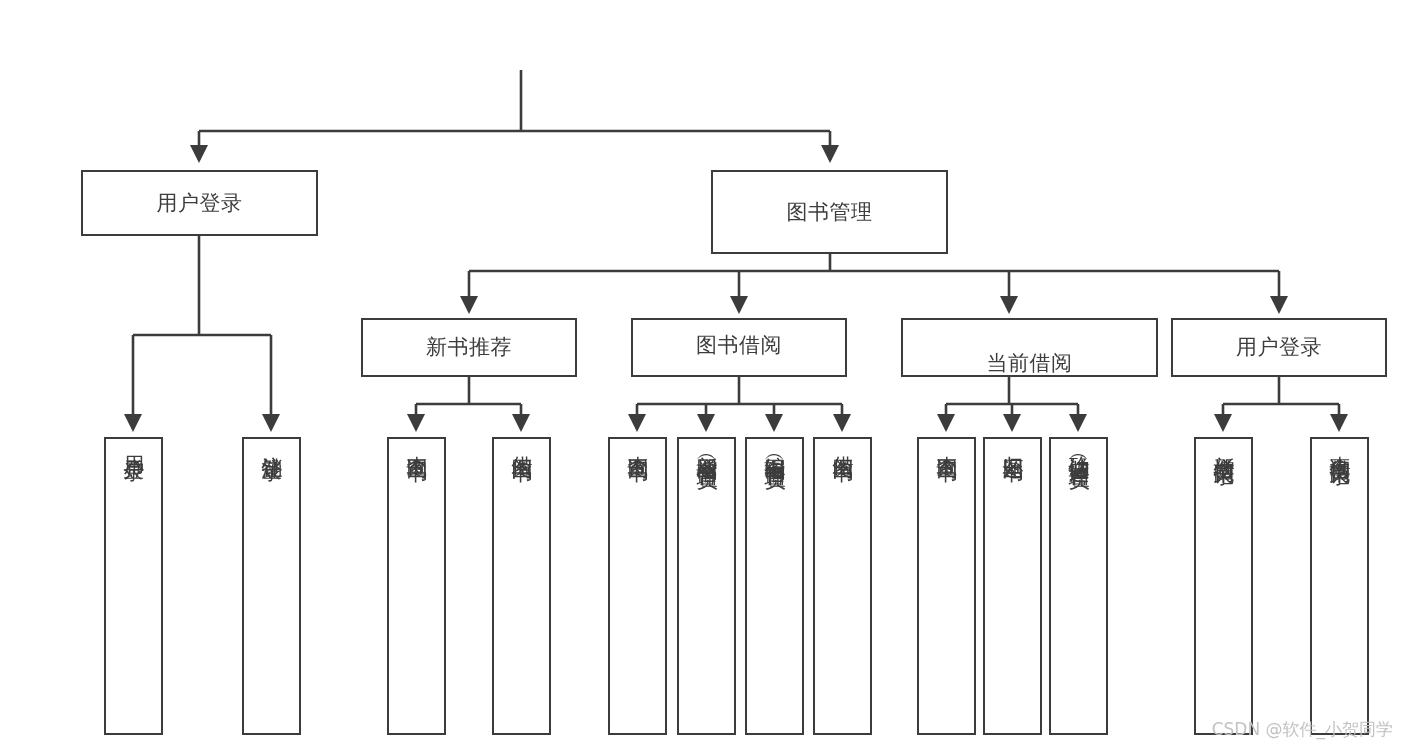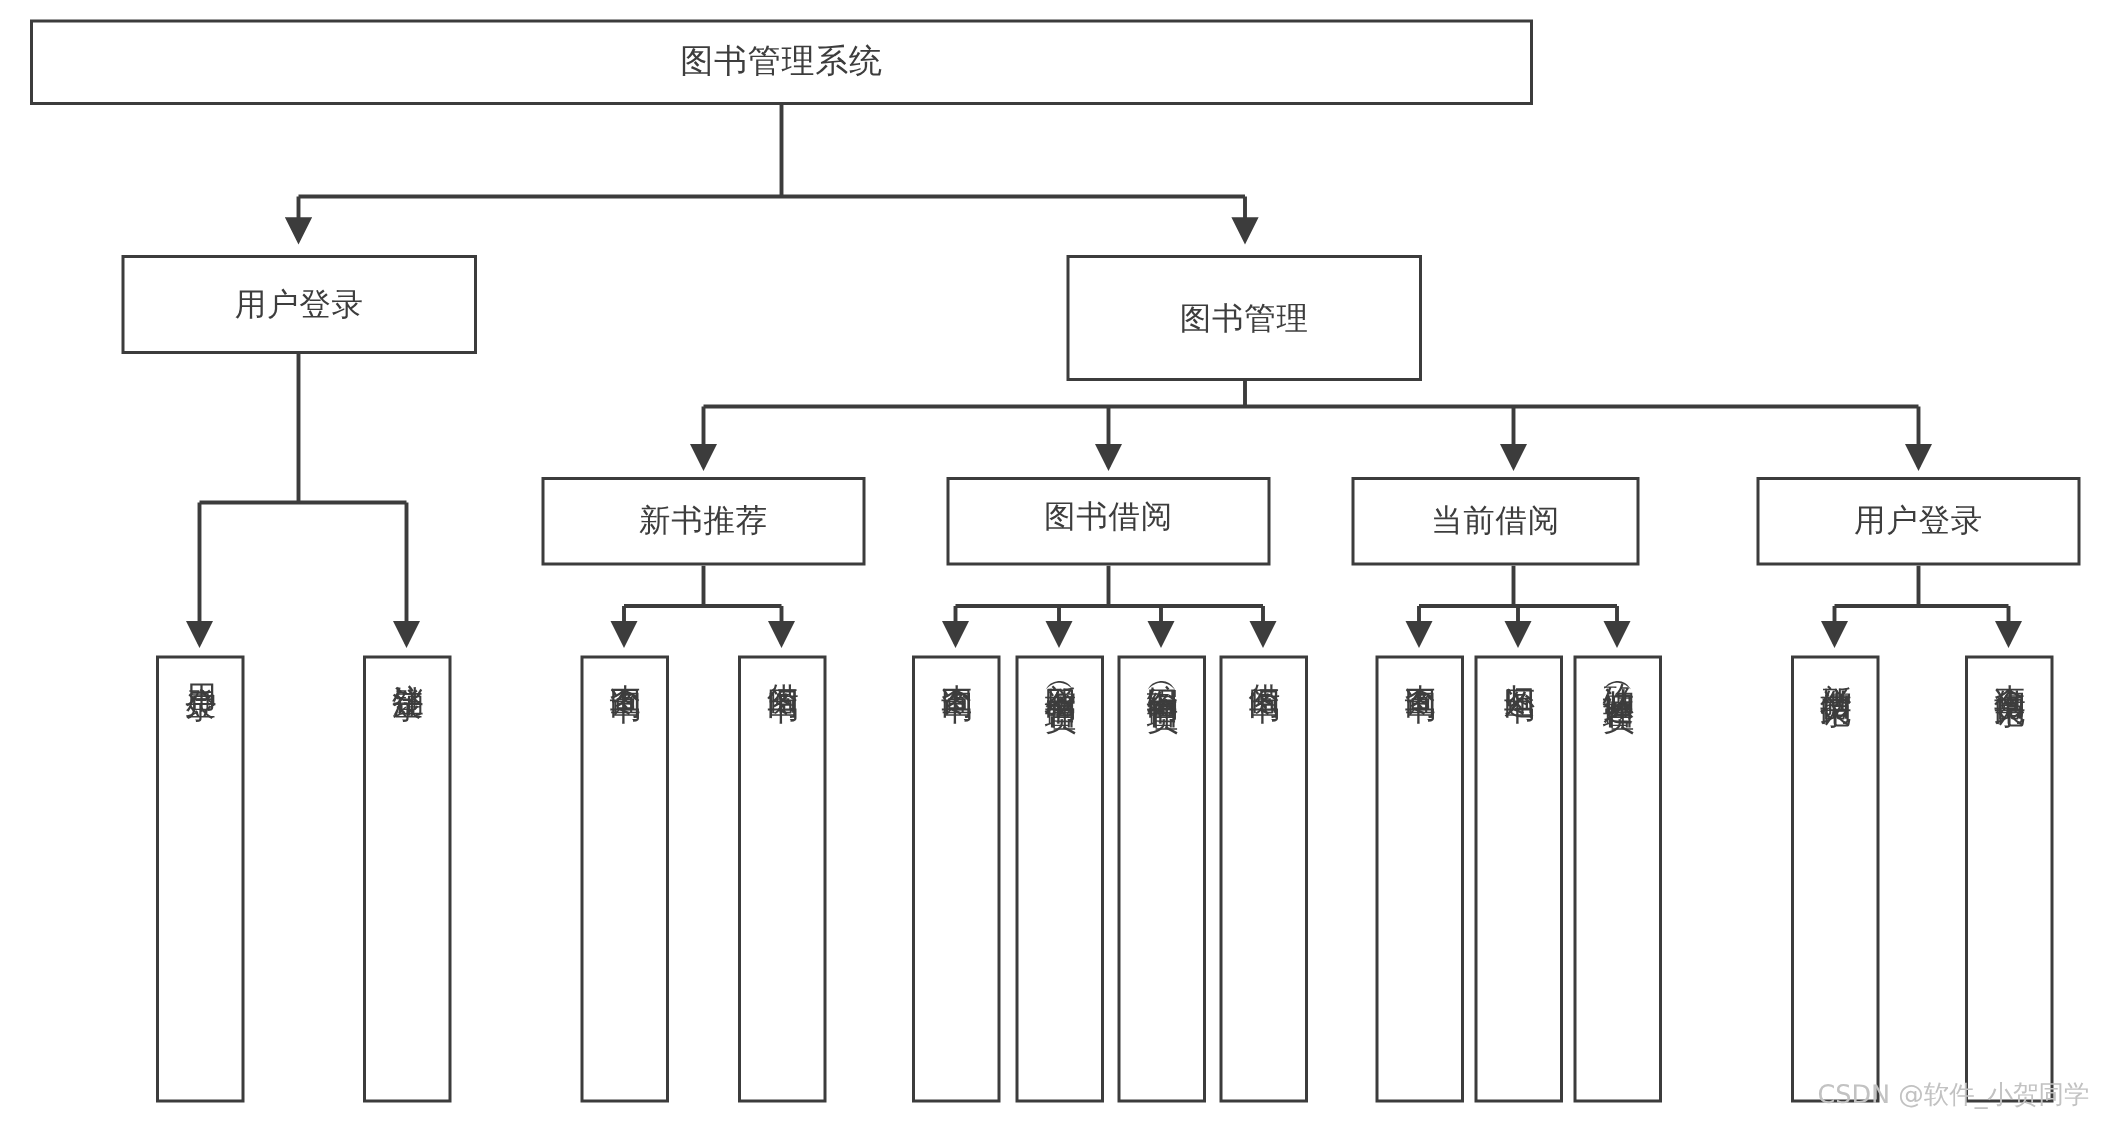--- a/index.html
+++ b/index.html
@@ -115,38 +115,35 @@
       <path d="M 1012 404 L 1012 429" marker-end="url(#arrow)"></path>
       <path d="M 1078 404 L 1078 429" marker-end="url(#arrow)"></path>
 
       <path d="M 1279 377 L 1279 404"></path>
       <path d="M 1223 404 L 1339 404"></path>
       <path d="M 1223 404 L 1223 429" marker-end="url(#arrow)"></path>
       <path d="M 1339 404 L 1339 429" marker-end="url(#arrow)"></path>
     </g>
   </svg>
 
-  <div class="node root" style="left:20px; top:13px; width:1002px; height:57px;">
-    <span class="lbl">图书管理系统</span>
-  </div>
 
   <div class="node" style="left:81px; top:170px; width:237px; height:66px;">
     <span class="lbl">用户登录</span>
   </div>
   <div class="node" style="left:711px; top:170px; width:237px; height:84px;">
     <span class="lbl">图书管理</span>
   </div>
 
   <div class="node" style="left:361px; top:318px; width:216px; height:59px;">
     <span class="lbl">新书推荐</span>
   </div>
   <div class="node" style="left:631px; top:318px; width:216px; height:59px;font-family:Liberation Mono, monospace;">
     <span class="lbl">图书借阅</span>
   </div>
-  <div class="node" style="left:901px; top:318px; width:192px; height:59px;">
+  <div class="node" style="left:901px; top:318px; width:257px; height:59px;align-items:flex-end;">
     <span class="lbl">当前借阅</span>
   </div>
   <div class="node" style="left:1171px; top:318px; width:216px; height:59px;">
     <span class="lbl">用户登录</span>
   </div>
 
   <div class="node leaf" style="left:104px; top:437px; width:59px; height:298px;">
     <span class="lbl">用户登录</span>
   </div>
   <div class="node leaf" style="left:242px; top:437px; width:59px; height:298px;">

